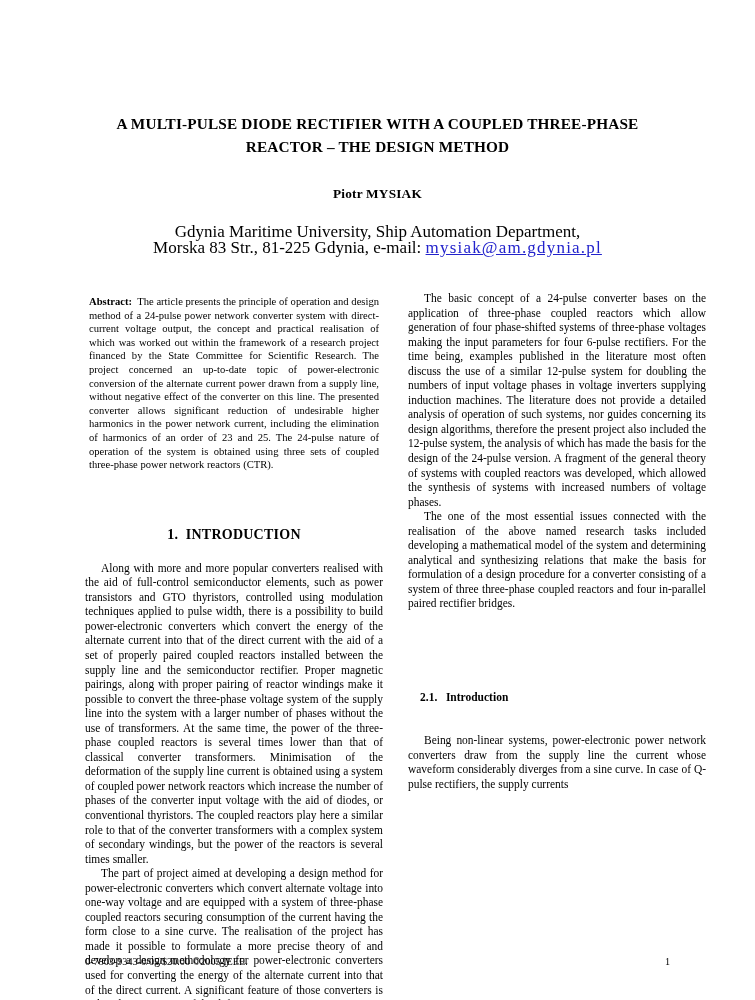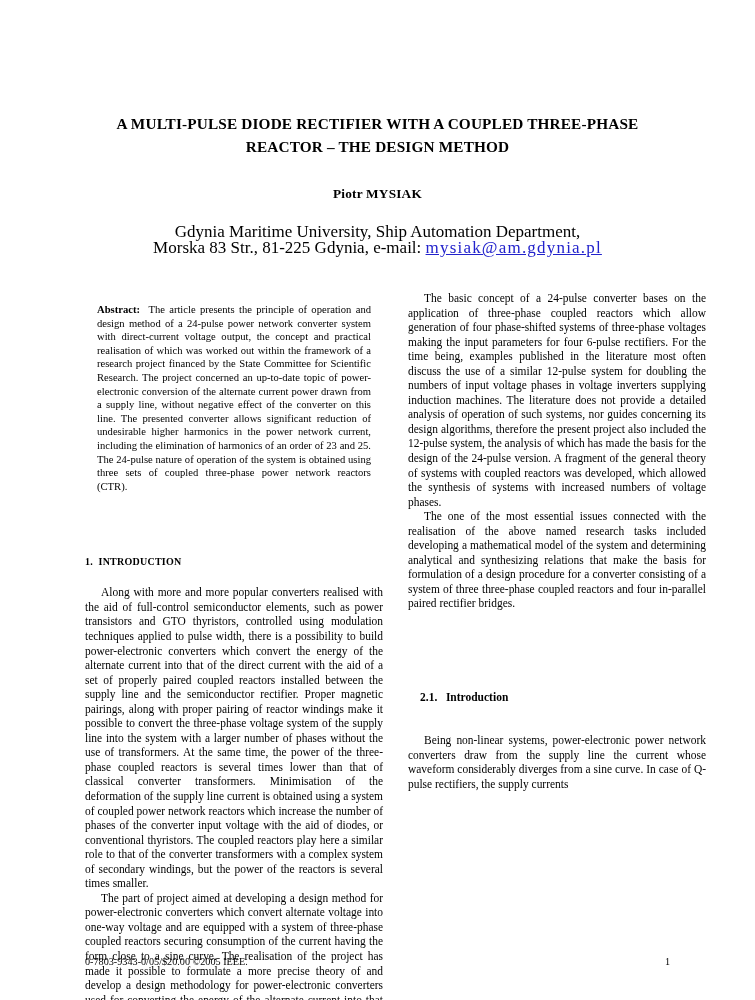--- a/index.html
+++ b/index.html
@@ -86,37 +86,37 @@
     margin: 0;
     font-size: 11.45px;
     line-height: 14.55px;
     text-align: justify;
     text-indent: 16px;
     hyphens: manual;
   }
 
   p.abstract-text,
   p.keywords-text {
-    margin: 12px;
+    margin: 4px;
     font-size: 10.6px;
     line-height: 13.6px;
     text-align: justify;
     text-indent: 0;
   }
   .lead-in {
     font-weight: bold;
   }
   .gap-abs-kw { height: 15px; }
 
   h2.section-head {
     margin: 0;
-    font-size: 10px;
+    font-size: 14px;
     font-weight: bold;
     letter-spacing: 0.25px;
-    text-align: left;
+    text-align: center;
   }
   h3.subsection-head {
     margin: 12px;
     font-size: 11.5px;
     font-weight: bold;
     text-align: left;
   }
   .head-num { display: inline-block; }
   .sp-intro  { height: 36px; }
   .sp-after-head { height: 18px; }

